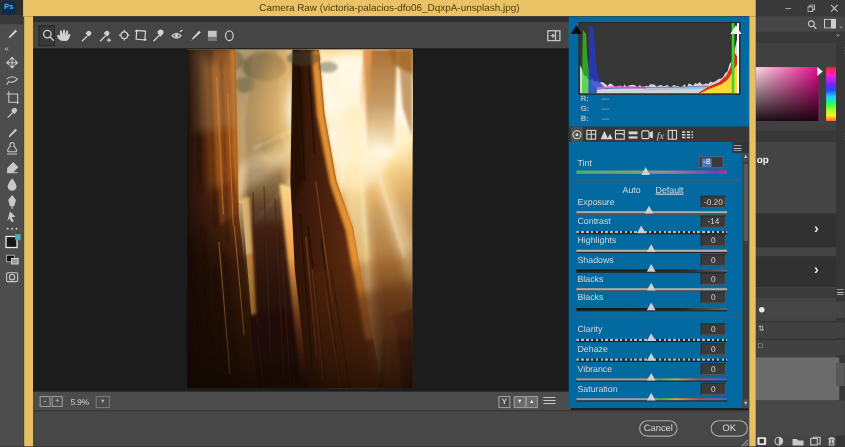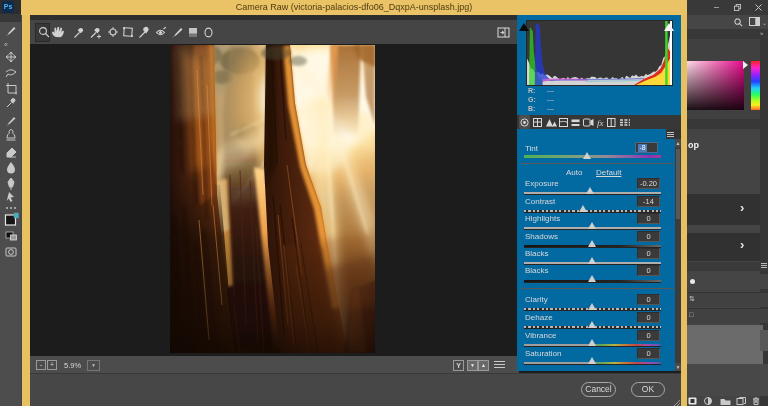--- a/index.html
+++ b/index.html
@@ -444,18 +444,18 @@
       <div class="sthumb" style="left:71px;top:342px;"></div>
 
       <div class="abs" style="left:158px;top:124px;width:6px;height:232px;background:#3c3c3c;">
         <div class="abs" style="left:0px;top:0px;width:6px;height:8px;background:#4a4a4a;color:#c5c5c5;font-size:5px;line-height:8px;text-align:center;">▲</div>
         <div class="abs" style="left:0px;top:224px;width:6px;height:8px;background:#4a4a4a;color:#c5c5c5;font-size:5px;line-height:8px;text-align:center;">▼</div>
         <div class="abs" style="left:1px;top:10px;width:4px;height:70px;background:#585858;"></div>
       </div>
     </div>
     <div class="abs" id="btnbar">
       <div class="btnpill" style="left:551px;top:8px;width:33px;height:13px;">Cancel</div>
-      <div class="btnpill" style="left:601px;top:8px;width:32px;height:13px;">OK</div>
+      <div class="btnpill" style="left:616px;top:8px;width:32px;height:13px;">OK</div>
       <svg class="abs" style="left:643px;top:25px;" width="8" height="8" viewBox="0 0 8 8" stroke="#9a9a9a" stroke-width="1">
         <path d="M7 1 L1 7 M7 4 L4 7 M7 7 L7 7"></path>
       </svg>
     </div>
   </div>
 
 </body></html>

